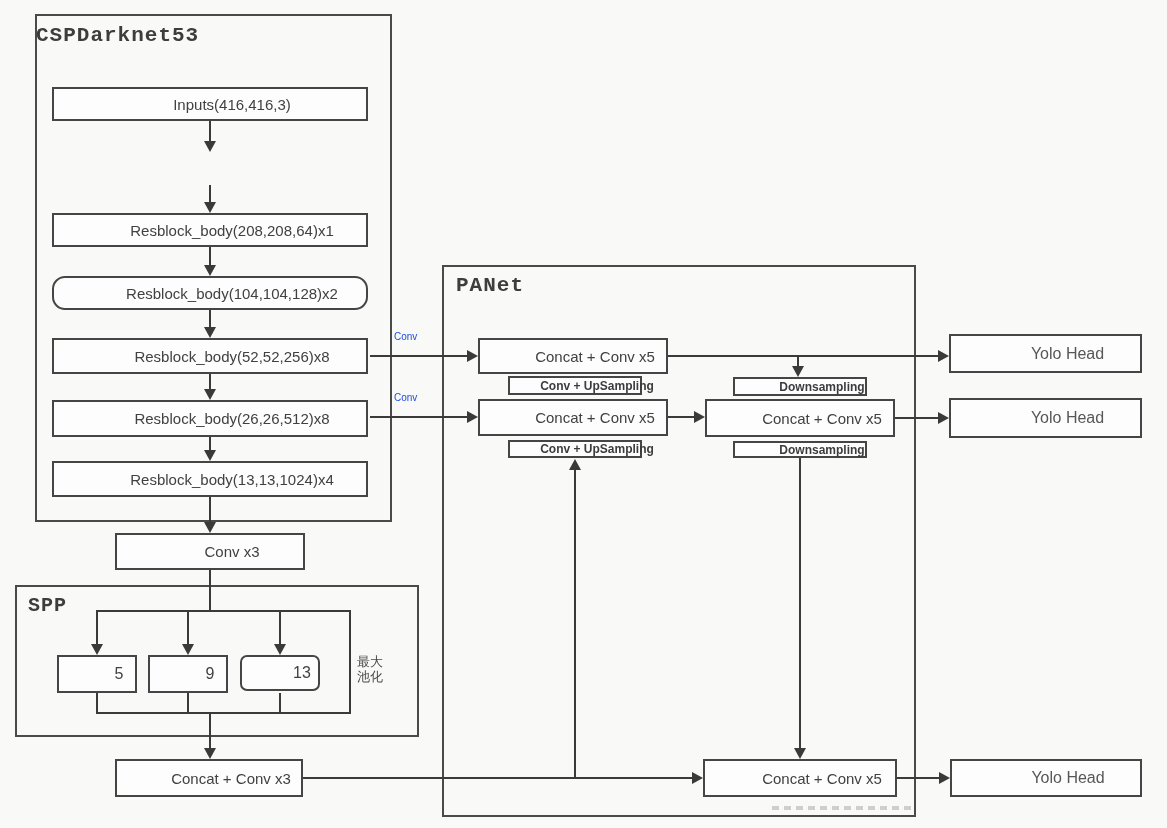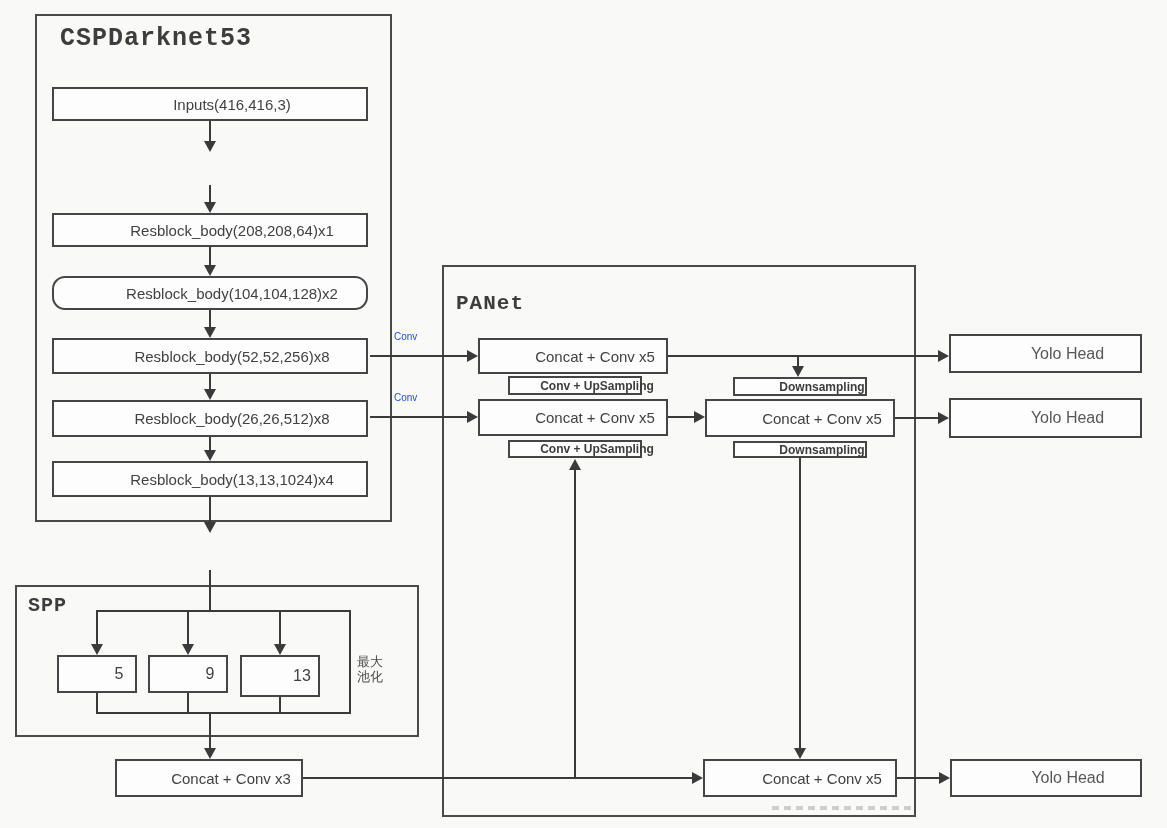--- a/index.html
+++ b/index.html
@@ -34,21 +34,21 @@
     position:absolute;height:4px;opacity:.45;z-index:3;
     background:repeating-linear-gradient(90deg,#9a9a9a 0 7px,transparent 7px 12px);
   }
 </style>
 </head>
 <body>
 
 <div id="canvas">
 
   <div class="grp" style="left:35px;top:14px;width:353px;height:504px;"></div>
-  <div class="grp-title" style="left:60px;top:24px;font-size:25px;">CSPDarknet53</div>
+  <div class="grp-title" style="left:36px;top:24px;font-size:21px;">CSPDarknet53</div>
 
   <div class="node" style="left:52px;top:87px;width:316px;height:34px;">Inputs(416,416,3)</div>
   <div class="node" style="left:52px;top:213px;width:316px;height:34px;">Resblock_body(208,208,64)x1</div>
   <div class="node" style="left:52px;top:276px;width:316px;height:34px;border-radius:13px;">Resblock_body(104,104,128)x2</div>
   <div class="node" style="left:52px;top:338px;width:316px;height:36px;">Resblock_body(52,52,256)x8</div>
   <div class="node" style="left:52px;top:400px;width:316px;height:37px;">Resblock_body(26,26,512)x8</div>
   <div class="node" style="left:52px;top:461px;width:316px;height:36px;">Resblock_body(13,13,1024)x4</div>
 
   <div class="line" style="left:209px;top:121px;width:2px;height:20px;"></div>
   <div class="ah ah-d" style="left:204px;top:141px;"></div>
@@ -58,37 +58,38 @@
   <div class="ah ah-d" style="left:204px;top:265px;"></div>
   <div class="line" style="left:209px;top:310px;width:2px;height:17px;"></div>
   <div class="ah ah-d" style="left:204px;top:327px;"></div>
   <div class="line" style="left:209px;top:374px;width:2px;height:15px;"></div>
   <div class="ah ah-d" style="left:204px;top:389px;"></div>
   <div class="line" style="left:209px;top:437px;width:2px;height:13px;"></div>
   <div class="ah ah-d" style="left:204px;top:450px;"></div>
   <div class="line" style="left:209px;top:497px;width:2px;height:25px;"></div>
   <div class="ah ah-d" style="left:204px;top:522px;"></div>
 
+  <div class="node" style="left:115px;top:533px;width:190px;height:37px;">Conv x3</div>
   <div class="line" style="left:209px;top:570px;width:2px;height:42px;"></div>
 
   <div class="grp" style="left:15px;top:585px;width:400px;height:148px;"></div>
   <div class="grp-title" style="left:28px;top:594px;font-size:20px;">SPP</div>
 
   <div class="line" style="left:96px;top:610px;width:255px;height:2px;"></div>
   <div class="line" style="left:96px;top:610px;width:2px;height:34px;"></div>
   <div class="ah ah-d" style="left:91px;top:644px;"></div>
   <div class="line" style="left:187px;top:610px;width:2px;height:34px;"></div>
   <div class="ah ah-d" style="left:182px;top:644px;"></div>
   <div class="line" style="left:279px;top:610px;width:2px;height:34px;"></div>
   <div class="ah ah-d" style="left:274px;top:644px;"></div>
   <div class="line" style="left:349px;top:610px;width:2px;height:104px;"></div>
 
   <div class="node pool" style="left:57px;top:655px;width:80px;height:38px;">5</div>
   <div class="node pool" style="left:148px;top:655px;width:80px;height:38px;">9</div>
-  <div class="node pool" style="left:240px;top:655px;width:80px;height:42px;">13</div>
+  <div class="node pool" style="left:240px;top:655px;width:80px;height:36px;border-radius:7px;">13</div>
 
   <div class="note" style="left:357px;top:654px;">
     <span>最大</span>
     <span>池化</span>
   </div>
 
   <div class="line" style="left:96px;top:693px;width:2px;height:20px;"></div>
   <div class="line" style="left:187px;top:693px;width:2px;height:20px;"></div>
   <div class="line" style="left:279px;top:693px;width:2px;height:20px;"></div>
   <div class="line" style="left:96px;top:712px;width:255px;height:2px;"></div>
@@ -97,21 +98,21 @@
 
   <div class="node" style="left:115px;top:759px;width:188px;height:38px;">Concat + Conv x3</div>
 
   <div class="line" style="left:303px;top:777px;width:389px;height:2px;"></div>
   <div class="ah ah-r" style="left:692px;top:772px;"></div>
 
   <div class="line" style="left:574px;top:470px;width:2px;height:309px;"></div>
   <div class="ah ah-u" style="left:569px;top:459px;"></div>
 
   <div class="grp" style="left:442px;top:265px;width:470px;height:548px;"></div>
-  <div class="grp-title" style="left:456px;top:292px;font-size:21px;">PANet</div>
+  <div class="grp-title" style="left:456px;top:274px;font-size:21px;">PANet</div>
 
   <div class="lbl" style="left:394px;top:331px;">Conv</div>
   <div class="line" style="left:370px;top:355px;width:97px;height:2px;"></div>
   <div class="ah ah-r" style="left:467px;top:350px;"></div>
   <div class="lbl" style="left:394px;top:392px;">Conv</div>
   <div class="line" style="left:370px;top:416px;width:97px;height:2px;"></div>
   <div class="ah ah-r" style="left:467px;top:411px;"></div>
 
   <div class="node" style="left:478px;top:338px;width:190px;height:36px;">Concat + Conv x5</div>
   <div class="node node-sm" style="left:508px;top:376px;width:134px;height:19px;">Conv + UpSampling</div>

